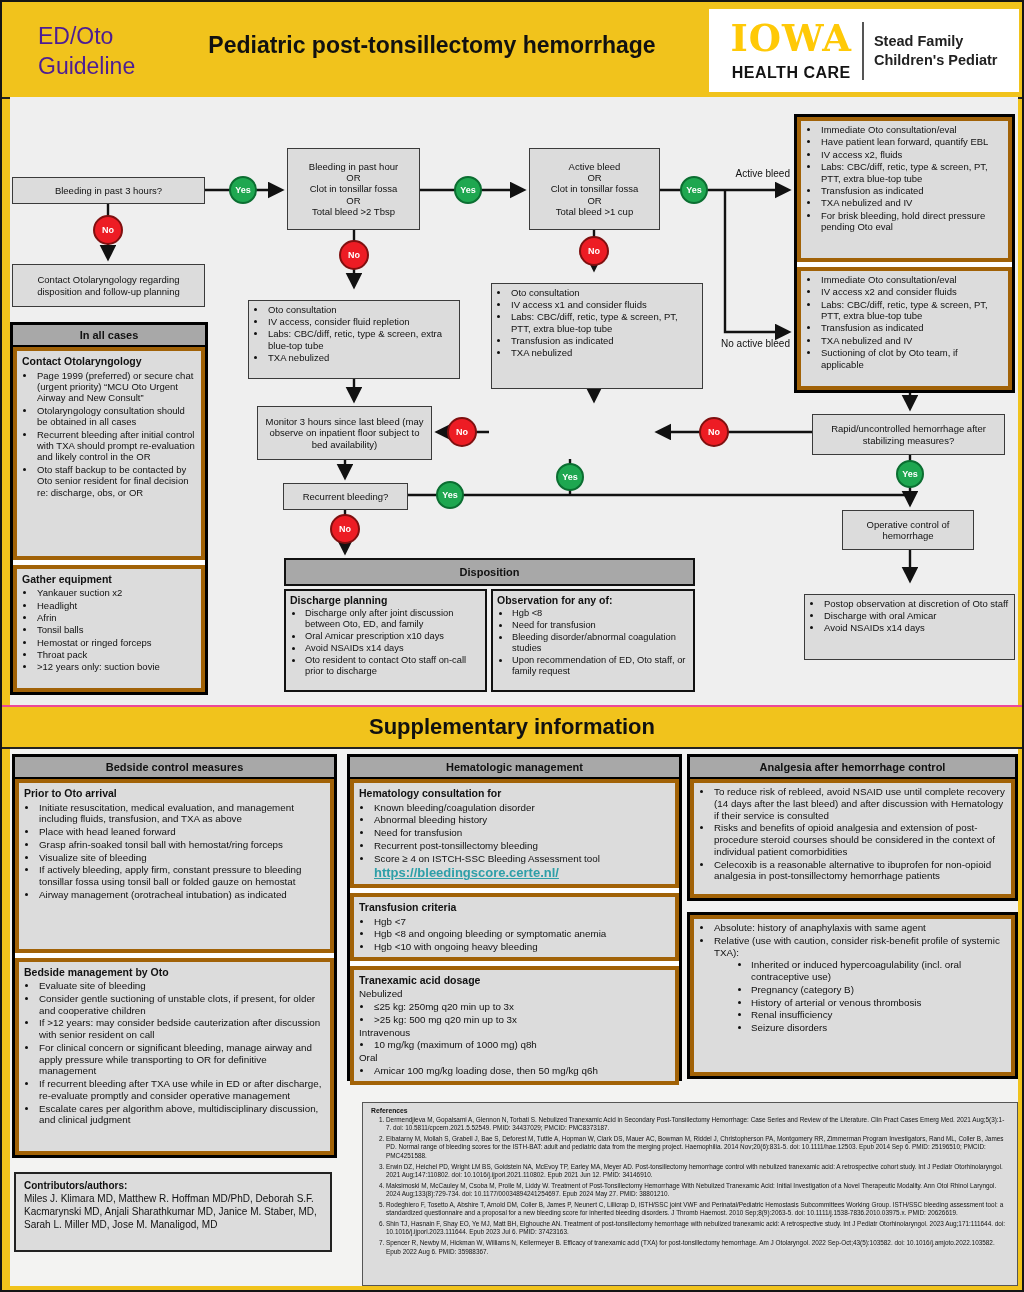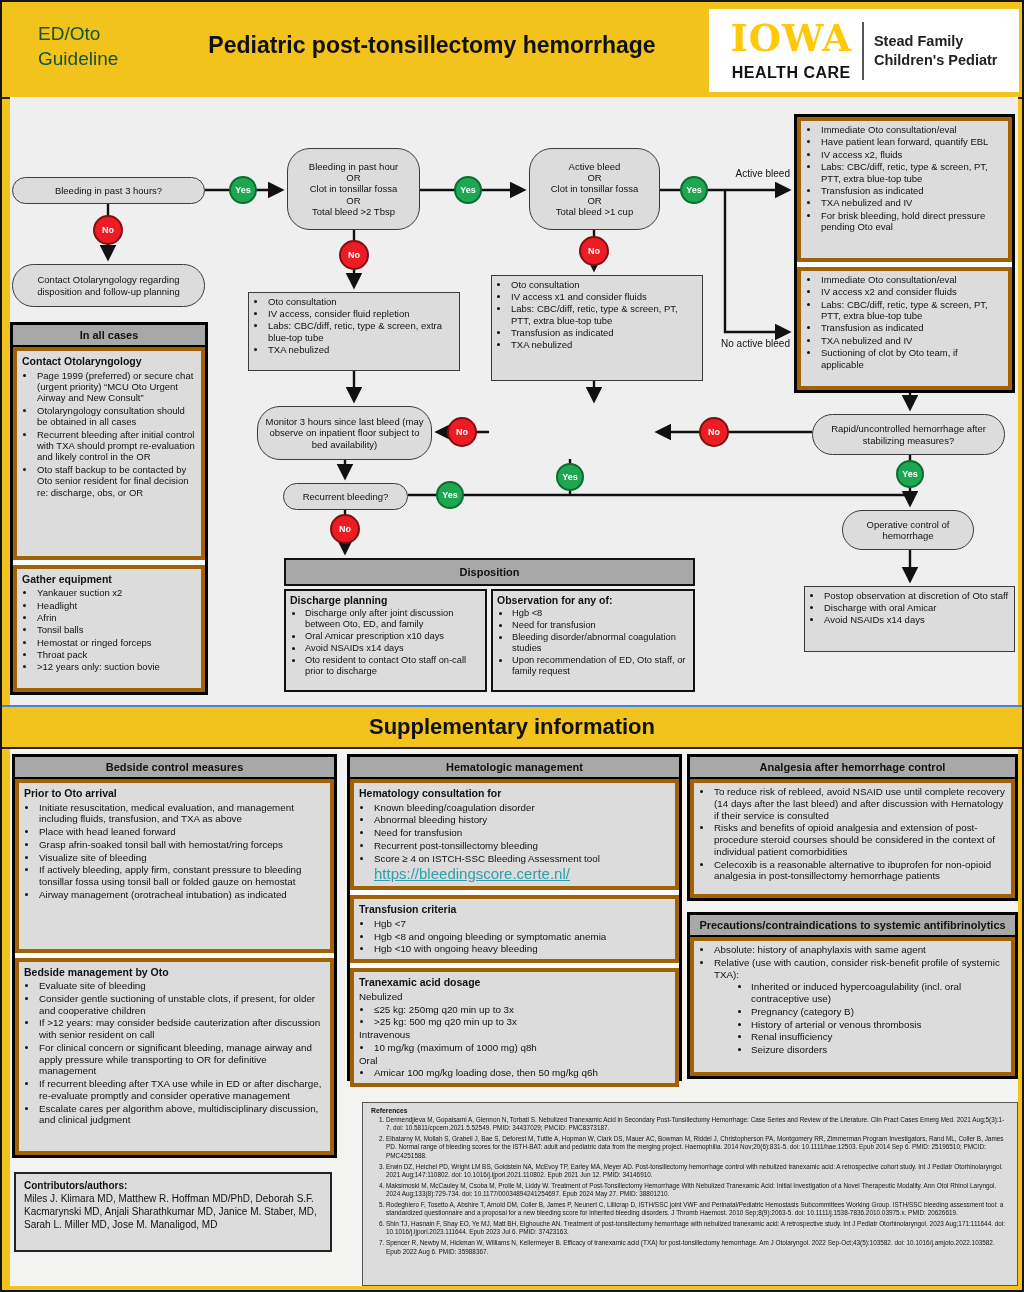--- a/index.html
+++ b/index.html
@@ -1,58 +1,58 @@
 <!DOCTYPE html>
 <html><head>
 <meta charset="utf-8">
 <style>
   html,body{margin:0;padding:0;background:#888;}
   .page{position:relative;width:1024px;height:1292px;background:#F1C31C;border:2px solid #151515;
         box-sizing:border-box;font-family:"Liberation Sans",sans-serif;color:#111;overflow:hidden;}
   
   .banner{position:absolute;left:0;top:0;width:100%;height:95px;background:#F1C31C;border-bottom:2px solid #222;}
-  .guideline-label{position:absolute;left:36px;top:20px;width:130px;font-size:19px;line-height:1.3;color:#14532d;}
+  .guideline-label{position:absolute;left:36px;top:20px;width:130px;font-size:23px;line-height:1.3;color:#4c1d95;}
   .main-title{position:absolute;left:150px;top:30px;width:560px;text-align:center;font-size:23px;font-weight:bold;}
   .logo-box{position:absolute;left:707px;top:7px;width:310px;height:83px;background:#fff;display:flex;align-items:center;justify-content:center;gap:10px;}
   .logo-left{display:flex;flex-direction:column;align-items:center;line-height:1;}
   .logo-iowa{font-family:"DejaVu Serif",serif;font-weight:bold;color:#FFC907;font-size:37px;letter-spacing:1px;}
   .logo-hc{font-size:16px;font-weight:bold;color:#141414;letter-spacing:.5px;margin-top:8px;}
   .logo-divider{width:2px;height:58px;background:#555;}
   .logo-right{font-size:14.5px;font-weight:bold;color:#222;line-height:1.25;}
   
   .flow-area{position:absolute;left:8px;top:95px;width:1008px;height:608px;background:#EFEFEF;}
   .arrows{position:absolute;left:0;top:95px;width:1024px;height:608px;pointer-events:none;z-index:1;}
   .fbox,.bbox{position:absolute;background:#DCDCDC;border:1.5px solid #3b3b3b;box-sizing:border-box;z-index:2;}
-  .fbox{display:flex;align-items:center;justify-content:center;text-align:center;font-size:9.5px;line-height:1.18;padding:2px 3px;white-space:pre-line;border-radius:23px;}
-  .bbox{font-size:9.5px;line-height:1.18;padding:3px 4px;text-align:left;}
+  .fbox{display:flex;align-items:center;justify-content:center;text-align:center;font-size:9.5px;line-height:1.18;padding:2px 3px;white-space:pre-line;}
+  .bbox{font-size:9.5px;line-height:1.18;padding:3px 4px;text-align:left;margin-top:8px;}
   ul.blist{margin:0;padding-left:14px;list-style-type:disc;}
   ul.blist li{padding-left:1px;margin:0 0 1px 0;}
   .circ{position:absolute;border-radius:50%;display:flex;align-items:center;justify-content:center;
         font-size:9px;font-weight:bold;color:#fff;box-sizing:border-box;z-index:3;}
   .yes{width:28px;height:28px;background:#1EA750;border:2px solid #0B6E31;}
   .no{width:30px;height:30px;background:#ED1C24;border:2px solid #7F1010;}
   .branch-label{position:absolute;font-size:10px;z-index:2;}
   
   .panel{position:absolute;background:#fff;border:3px solid #000;box-sizing:border-box;display:flex;flex-direction:column;z-index:2;}
   .panel .hdr{background:#A8A8A8;font-weight:bold;text-align:center;border-bottom:2px solid #000;padding:4px 2px;font-size:11px;flex:0 0 auto;}
   .panel .sec{background:#DCDCDC;border:4px solid #a16207;padding:3px 5px;font-size:9.5px;line-height:1.2;box-sizing:border-box;}
   .panel .sec + .sec{margin-top:5px;}
   .sec-title{font-weight:bold;font-size:10.5px;margin:1px 0 2px 0;}
   .plain-label{margin:1px 0;}
   
   .disp-hdr{position:absolute;background:#A8A8A8;border:2px solid #111;font-weight:bold;font-size:11px;
             display:flex;align-items:center;justify-content:center;box-sizing:border-box;z-index:2;}
   .disp-box{position:absolute;background:#DCDCDC;border:2px solid #111;box-sizing:border-box;padding:2px 4px;font-size:9.3px;line-height:1.18;z-index:2;}
   
-  .supp-banner{position:absolute;left:0;top:703px;width:100%;height:44px;background:#F1C31C;border-top:2px solid #3b82f6;border-bottom:2px solid #222;
+  .supp-banner{position:absolute;left:0;top:703px;width:100%;height:44px;background:#F1C31C;border-top:2px solid #ec4899;border-bottom:2px solid #222;
                display:flex;align-items:center;justify-content:center;box-sizing:border-box;}
   .supp-title{font-size:22px;font-weight:bold;}
   .supp-area{position:absolute;left:8px;top:747px;width:1008px;height:537px;background:#F3F3F2;}
   .supp .sec{font-size:9.8px;}
-  .link{color:#2E9FA8;text-decoration:underline;display:block;padding-left:15px;font-size:15px;}
+  .link{color:#2E9FA8;text-decoration:underline;display:block;padding-left:15px;font-size:13px;font-weight:bold;}
   ul.nested{margin:0 0 0 38px;padding-left:14px;list-style-type:disc;}
   ul.nested li{margin:0 0 1px 0;}
   .contrib{position:absolute;background:#DCDCDC;border:2px solid #222;box-sizing:border-box;padding:5px 8px;font-size:10px;line-height:1.3;z-index:2;}
   .contrib b{display:block;}
   .refs{position:absolute;background:#DCDCDC;border:1px solid #555;box-sizing:border-box;padding:4px 8px;z-index:2;}
   .refs-title{font-size:6.8px;font-weight:bold;margin-bottom:2px;}
   .refs ol{margin:0;padding-left:15px;font-size:6.4px;line-height:1.3;}
   .refs ol li{margin-bottom:2.5px;}
 </style>
 </head>
@@ -315,21 +315,20 @@
     <div class="sec" style="flex:1;">
       <ul class="blist">
           <li>To reduce risk of rebleed, avoid NSAID use until complete recovery (14 days after the last bleed) and after discussion with Hematology if their service is consulted</li>
           <li>Risks and benefits of opioid analgesia and extension of post-procedure steroid courses should be considered in the context of individual patient comorbidities</li>
           <li>Celecoxib is a reasonable alternative to ibuprofen for non-opioid analgesia in post-tonsillectomy hemorrhage patients</li>
         </ul>
     </div>
   </div>
 
   <div class="panel supp" style="left:685px;top:910px;width:331px;height:167px;">
-    <div class="hdr">Precautions/contraindications to systemic antifibrinolytics</div>
     <div class="sec" style="flex:1;">
       <ul class="blist">
           <li>Absolute: history of anaphylaxis with same agent</li>
           <li>Relative (use with caution, consider risk-benefit profile of systemic TXA):</li>
         </ul>
       <ul class="nested">
           <li>Inherited or induced hypercoagulability (incl. oral contraceptive use)</li>
           <li>Pregnancy (category B)</li>
           <li>History of arterial or venous thrombosis</li>
           <li>Renal insufficiency</li>

